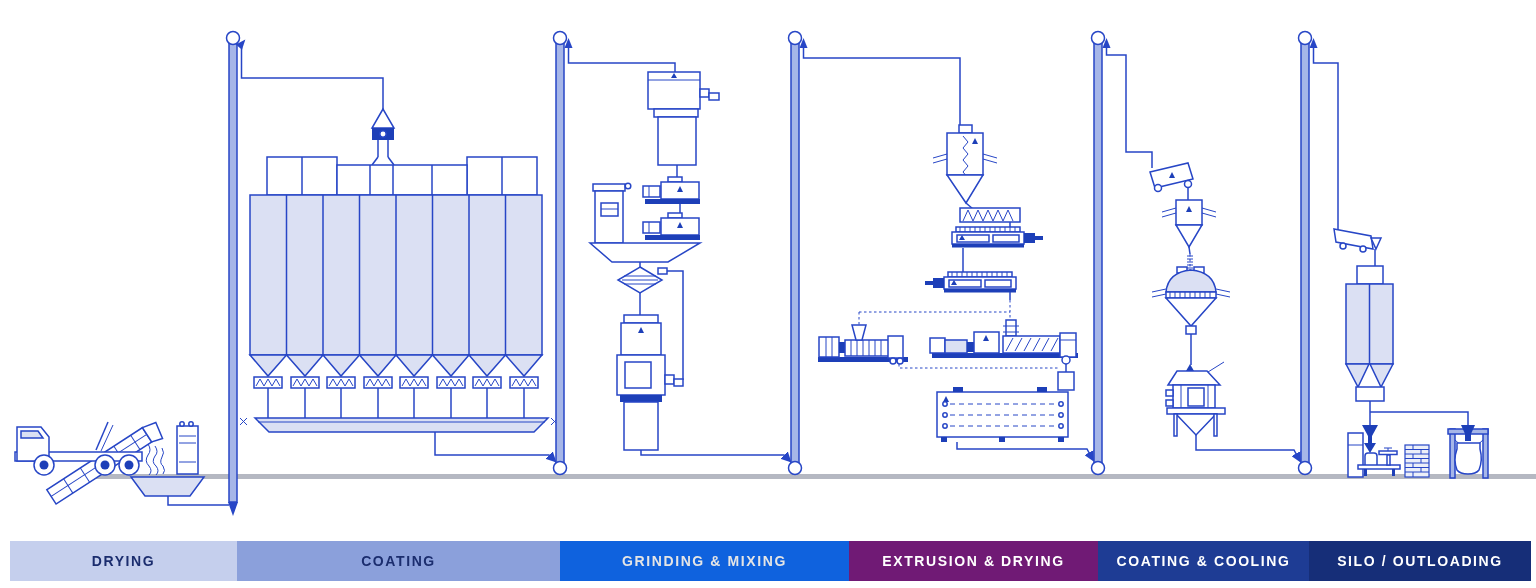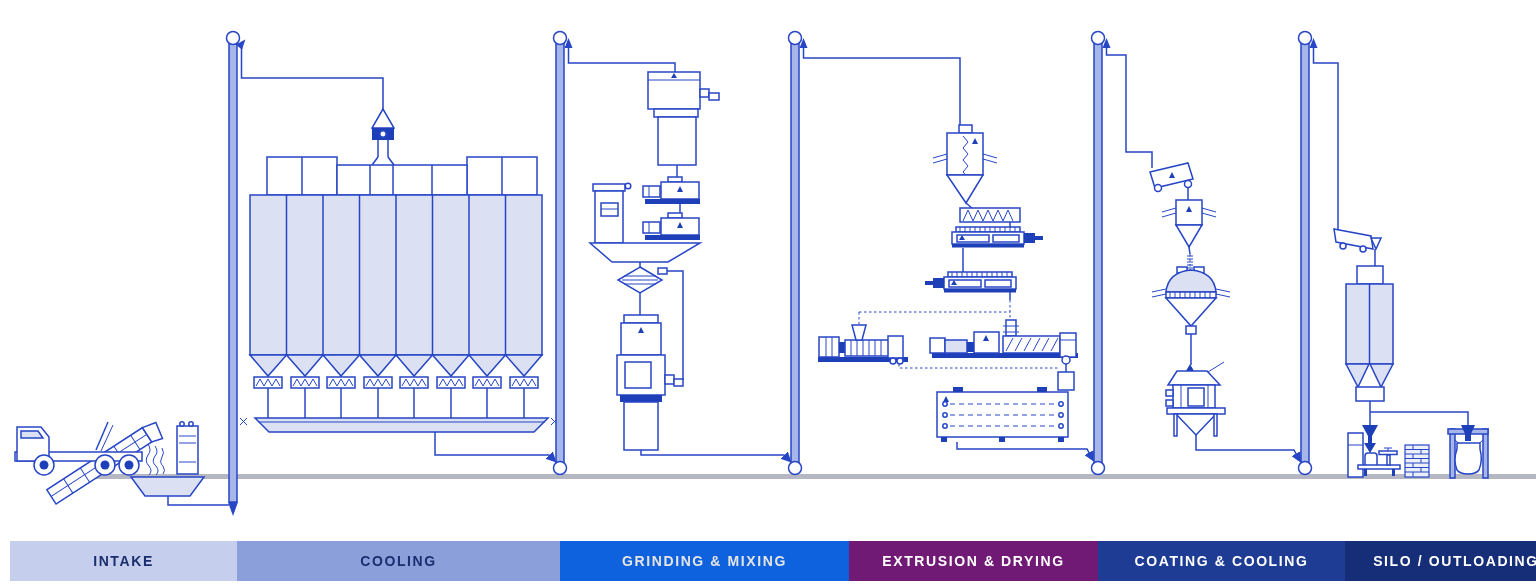--- a/index.html
+++ b/index.html
@@ -433,21 +433,21 @@
   </g>
   <g>
     <rect class="elev" x="1301" y="38" width="8" height="430"></rect>
     <circle class="fw" cx="1305" cy="38" r="6.5"></circle>
     <polygon class="tri" points="1309.5,48 1317.5,48 1313.5,38"></polygon>
     <circle class="fw" cx="1305" cy="468" r="6.5"></circle>
   </g>
 </svg>
 
 <div id="stage-bar">
-      <div class="stage" style="width: 227px; background: rgb(197, 207, 237); color: rgb(27, 45, 110);">INTAKE</div>
-      <div class="stage" style="width: 323px; background: rgb(139, 160, 219); color: rgb(27, 45, 110);">COOLING</div>
+      <div class="stage" style="width: 227px; background: rgb(197, 207, 237); color: rgb(27, 45, 110);">DRYING</div>
+      <div class="stage" style="width: 323px; background: rgb(139, 160, 219); color: rgb(27, 45, 110);">COATING</div>
       <div class="stage" style="width: 289px; background: rgb(15, 98, 222); color: #e5e5e5;">GRINDING &amp; MIXING</div>
       <div class="stage" style="width: 249px; background: #701a75; color: rgb(255, 255, 255);">EXTRUSION &amp; DRYING</div>
-      <div class="stage" style="width: 247px; background: rgb(30, 60, 148); color: rgb(255, 255, 255);">COATING &amp; COOLING</div>
+      <div class="stage" style="width: 211px; background: rgb(30, 60, 148); color: rgb(255, 255, 255);">COATING &amp; COOLING</div>
       <div class="stage" style="width: 222px; background: rgb(22, 46, 120); color: rgb(255, 255, 255);">SILO / OUTLOADING</div>
     </div>
 
 </div>
 
 </body></html>

